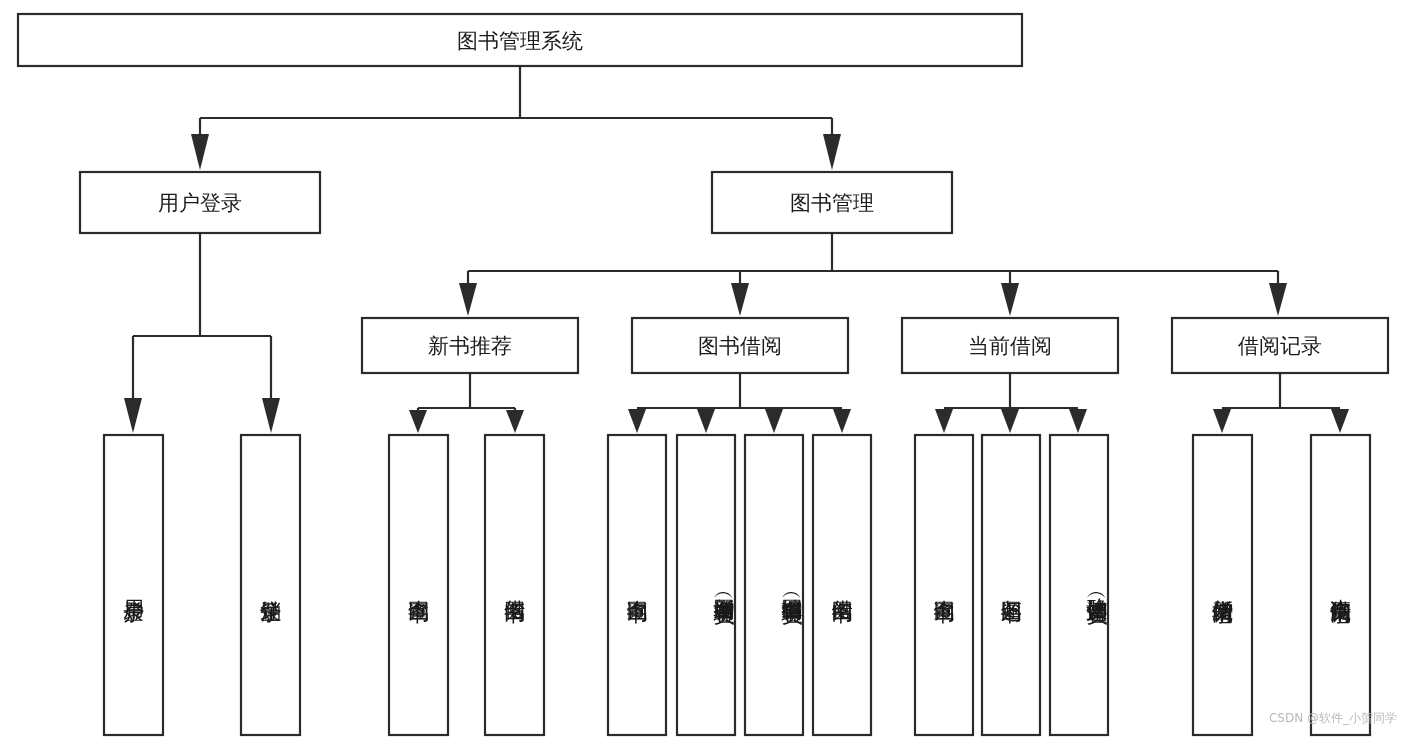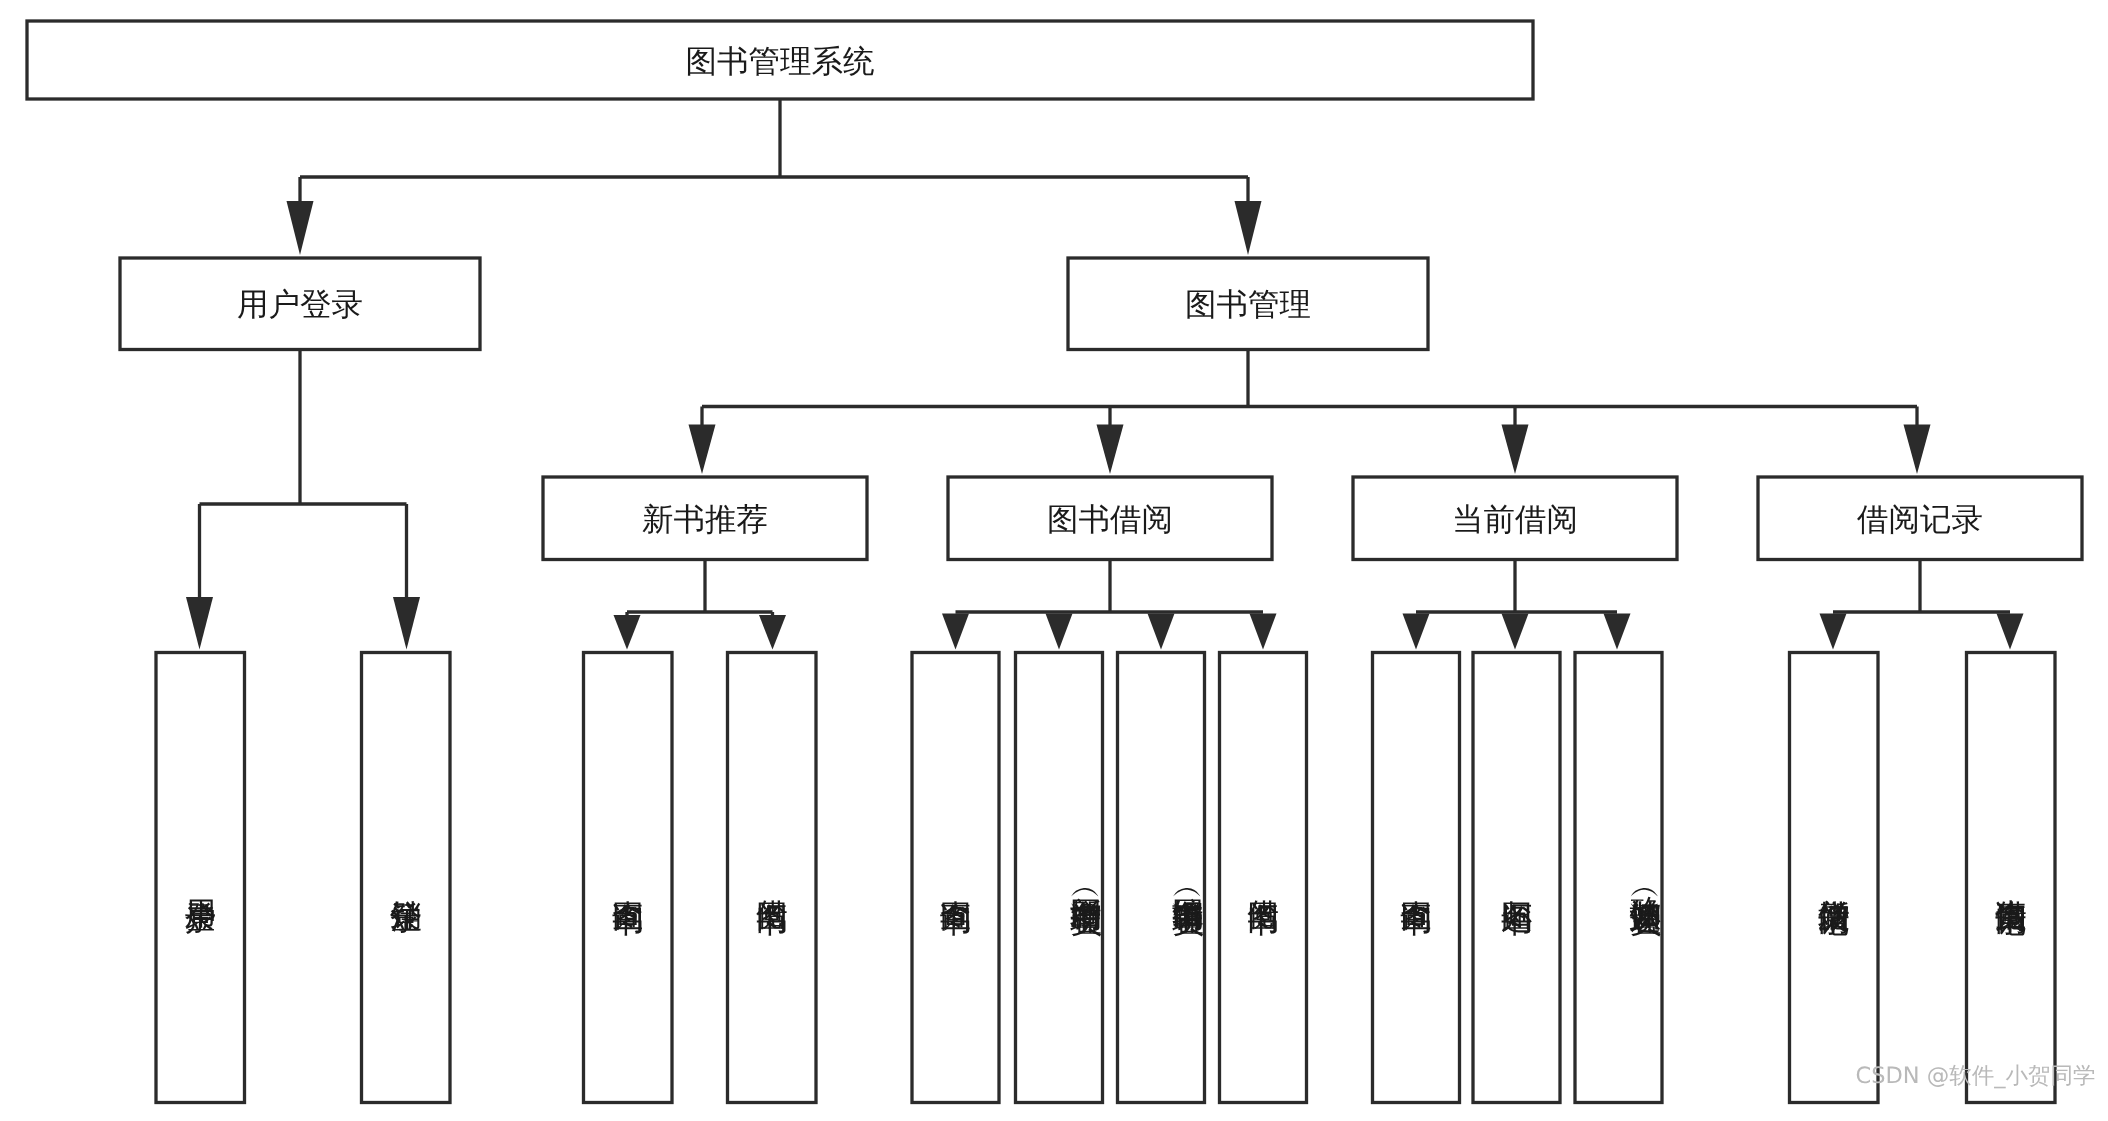--- a/index.html
+++ b/index.html
@@ -69,21 +69,21 @@
     display: flex;
     align-items: center;
     justify-content: center;
     pointer-events: none;
   }
   .watermark {
     position: absolute;
     right: 8px;
     bottom: 6px;
     font-family: "DejaVu Sans", "Liberation Sans", sans-serif;
-    font-size: 15px;
+    font-size: 12px;
     color: #b9b9b9;
     white-space: nowrap;
   }
 </style>
 </head>
 <body>
 
 <div id="diagram-root">
 
   <svg id="flow" viewBox="0 0 1405 747">

